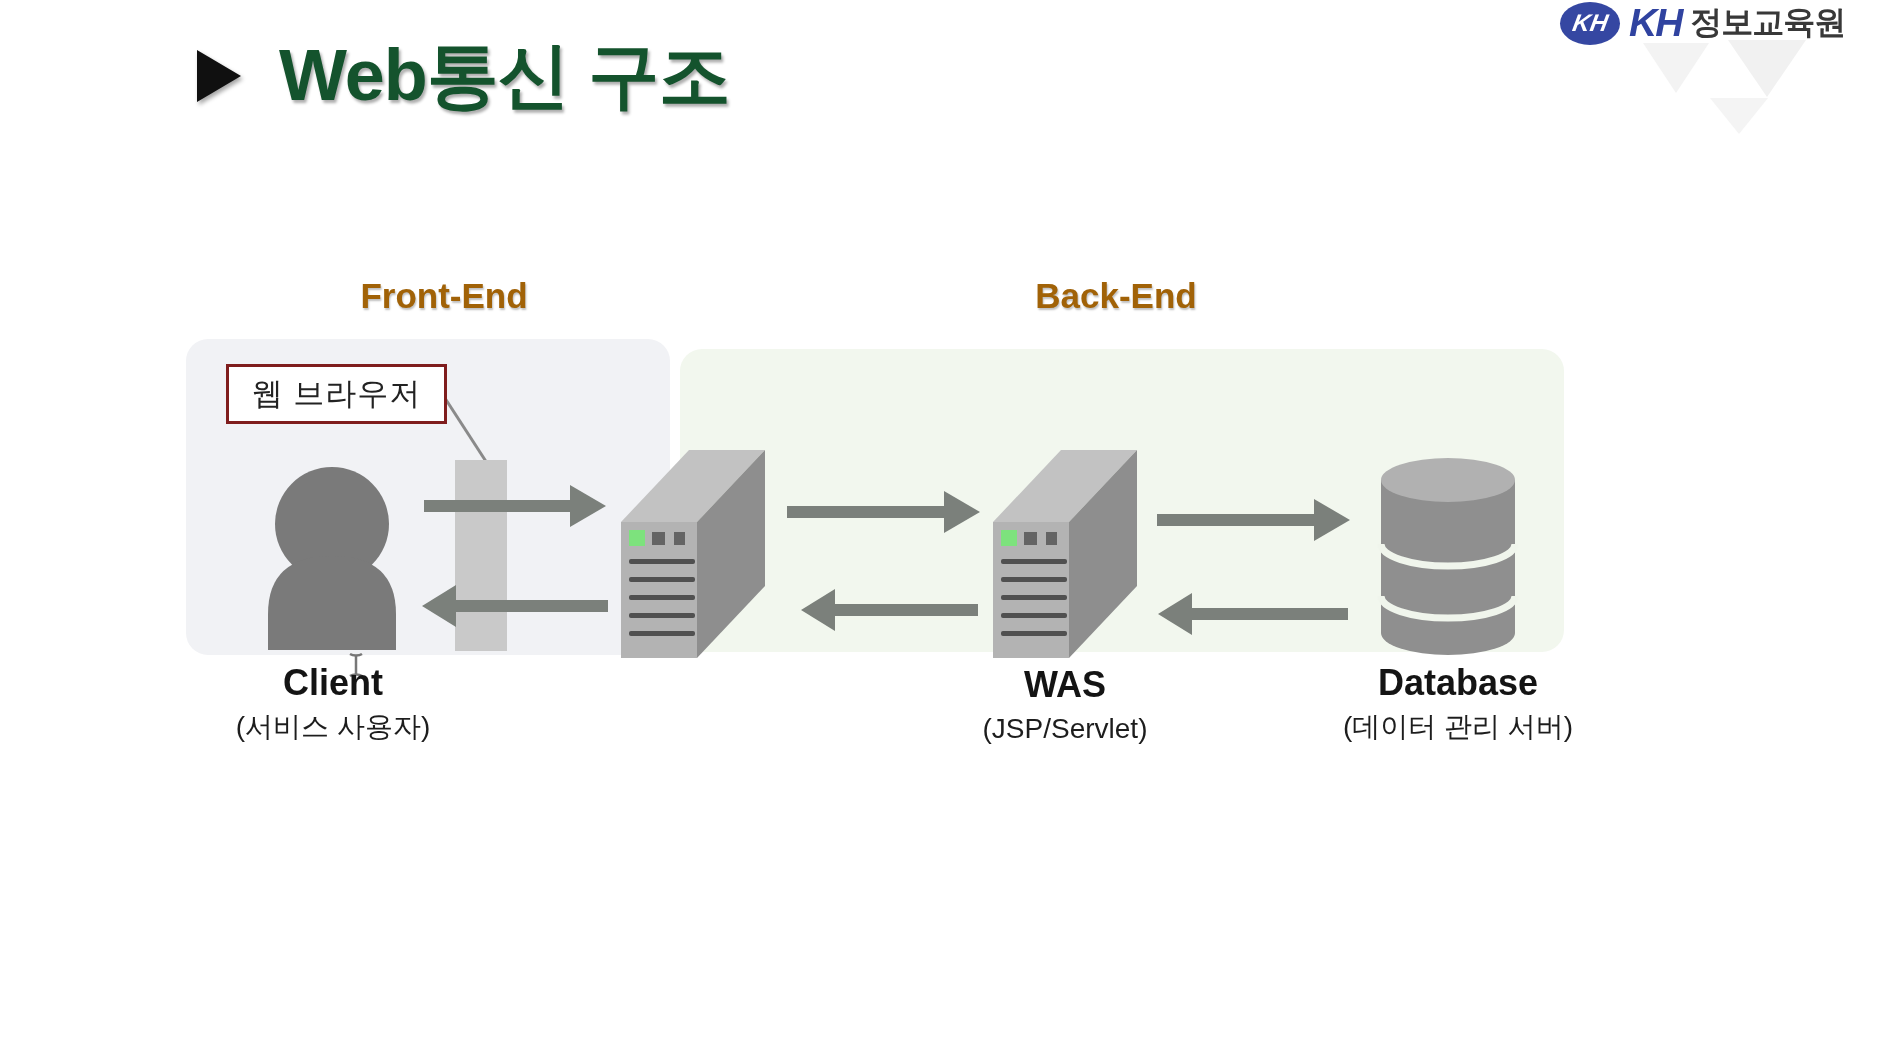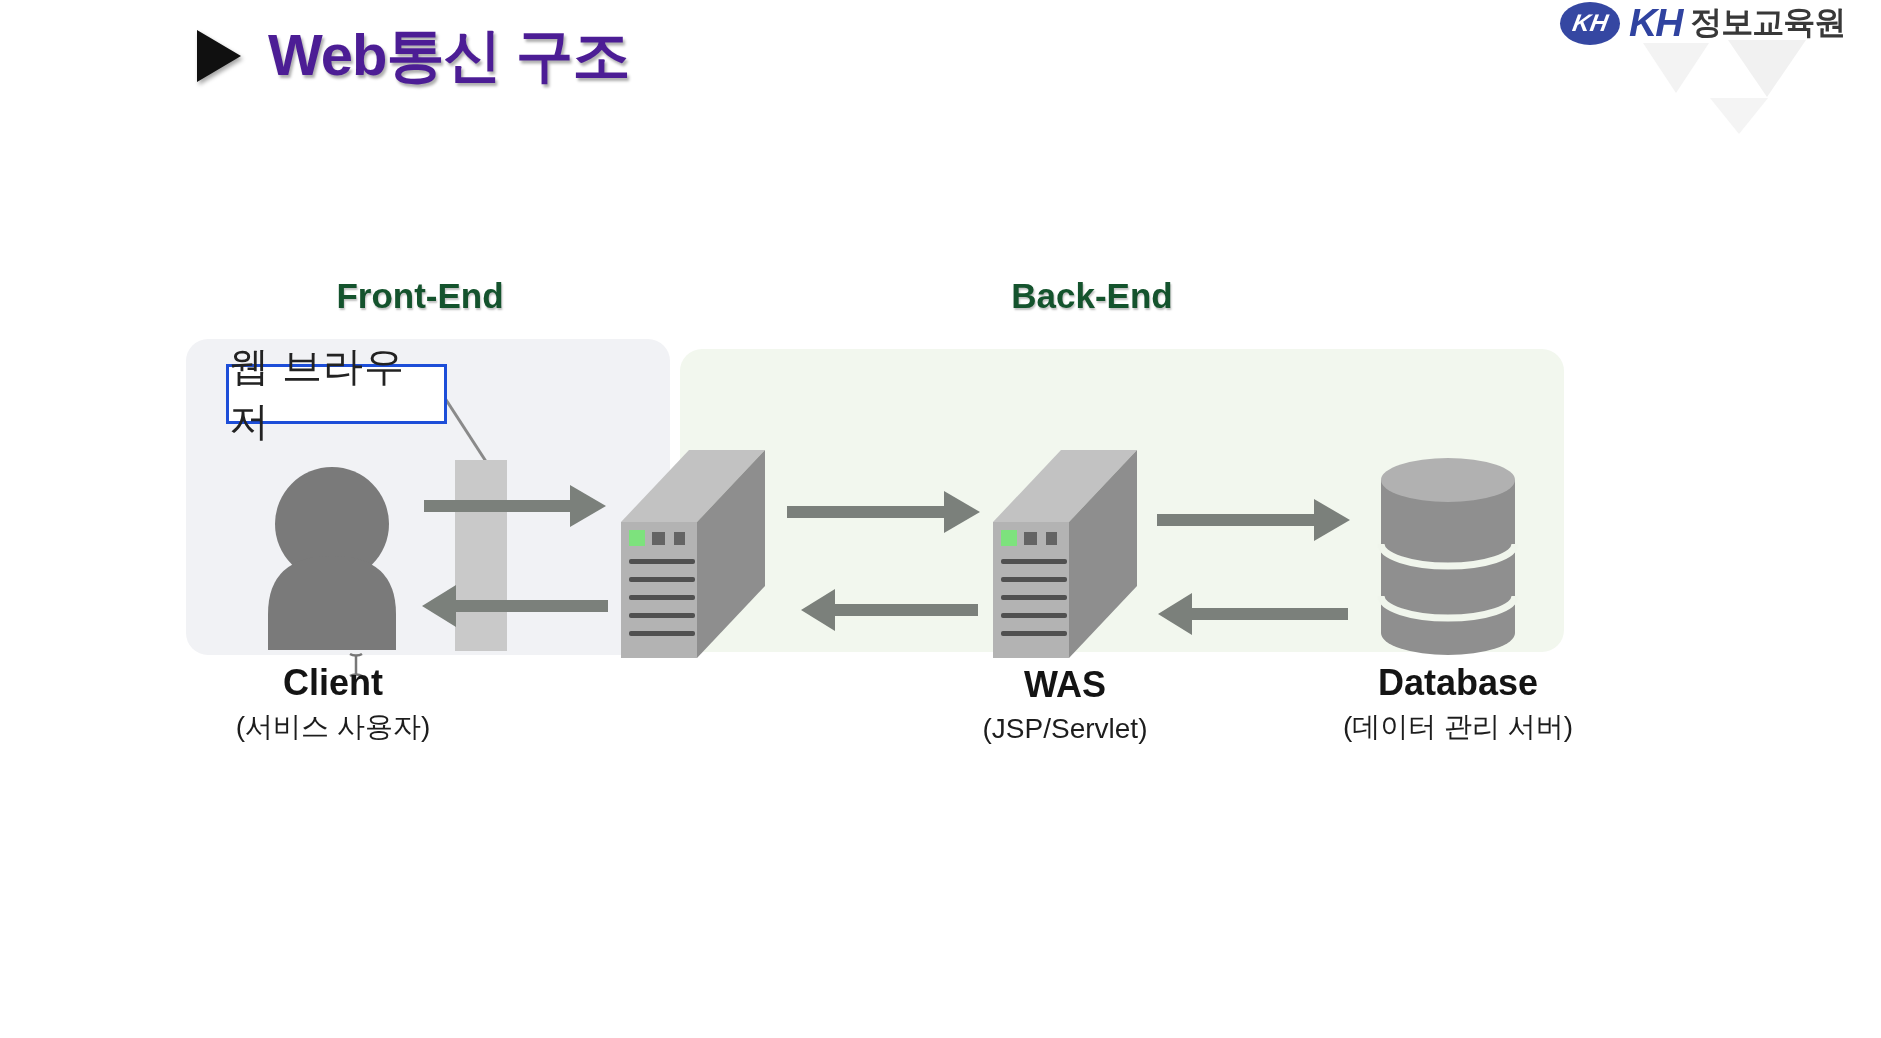--- a/index.html
+++ b/index.html
@@ -4,46 +4,46 @@
 <style>
   html,body{margin:0;padding:0;background:#fff;}
   .stage{
     position:relative;width:1881px;height:1038px;background:#ffffff;
     overflow:hidden;font-family:"Liberation Sans","DejaVu Sans",sans-serif;
   }
   
   .title-row{position:absolute;left:197px;top:16px;display:flex;align-items:center;gap:26px;}
   .title-marker{width:0;height:0;border-left:44px solid #101010;border-top:26px solid transparent;
     border-bottom:26px solid transparent;filter:drop-shadow(2px 3px 2px rgba(0,0,0,.35));}
-  .page-title{margin:1px;font-size:58px;font-weight:700;color:#4c1d95;letter-spacing:-1px;
+  .page-title{margin:12px;font-size:72px;font-weight:700;color:#14532d;letter-spacing:-1px;
     text-shadow:2px 3px 3px rgba(0,0,0,.32);}
   
   .logo{position:absolute;left:1560px;top:1px;display:flex;align-items:center;gap:9px;}
   .logo-oval{width:60px;height:43px;background:#3547a2;border-radius:50%;
     display:flex;align-items:center;justify-content:center;}
   .logo-oval i{color:#ffffff;font-style:italic;font-weight:700;font-size:24px;transform:skewX(-10deg);}
   .logo-kh{font-size:39px;font-weight:700;font-style:italic;color:#3043a0;letter-spacing:-2px;}
   .logo-kr{font-size:32px;font-weight:700;color:#383838;letter-spacing:-1px;}
   
   .wm{position:absolute;width:0;height:0;}
   .wm1{left:1643px;top:43px;border-left:33px solid transparent;border-right:33px solid transparent;border-top:50px solid #f3f3f3;}
   .wm2{left:1728px;top:40px;border-left:39px solid transparent;border-right:39px solid transparent;border-top:57px solid #f1f1f1;}
   .wm3{left:1710px;top:98px;border-left:29px solid transparent;border-right:29px solid transparent;border-top:36px solid #f4f4f4;}
   
   .panel{position:absolute;border-radius:22px;}
   .panel-front{left:186px;top:339px;width:484px;height:316px;background:#f1f2f5;}
   .panel-back{left:680px;top:349px;width:884px;height:303px;background:#f2f7ee;}
   .zone-label{position:absolute;top:276px;transform:translateX(-50%);font-size:35px;font-weight:700;
-    color:#14532d;white-space:nowrap;text-shadow:1px 2px 2px rgba(0,0,0,.25);}
+    color:#a16207;white-space:nowrap;text-shadow:1px 2px 2px rgba(0,0,0,.25);margin-left:24px;}
   .zone-front{left:420px;}
   .zone-back{left:1092px;}
   
   .callout{position:absolute;left:226px;top:364px;width:215px;height:54px;background:#ffffff;
-    border:3px solid #1d4ed8;z-index:5;display:flex;align-items:center;justify-content:center;
-    font-size:40px;color:#222;letter-spacing:1px;}
+    border:3px solid #7f1d1d;z-index:5;display:flex;align-items:center;justify-content:center;
+    font-size:31px;color:#222;letter-spacing:1px;}
   
   .gfx{position:absolute;left:0;top:0;z-index:3;}
   
   .node-label{position:absolute;transform:translateX(-50%);text-align:center;z-index:4;white-space:nowrap;}
   .node-title{font-size:36px;font-weight:700;color:#141414;line-height:42px;}
   .node-sub{font-size:28px;font-weight:400;color:#1d1d1d;line-height:46px;}
   .nl-client{left:333px;top:662px;}
   .nl-web{left:694px;top:662px;}
   .nl-was{left:1065px;top:664px;}
   .nl-db{left:1451px;top:662px;margin-left:7px;}

